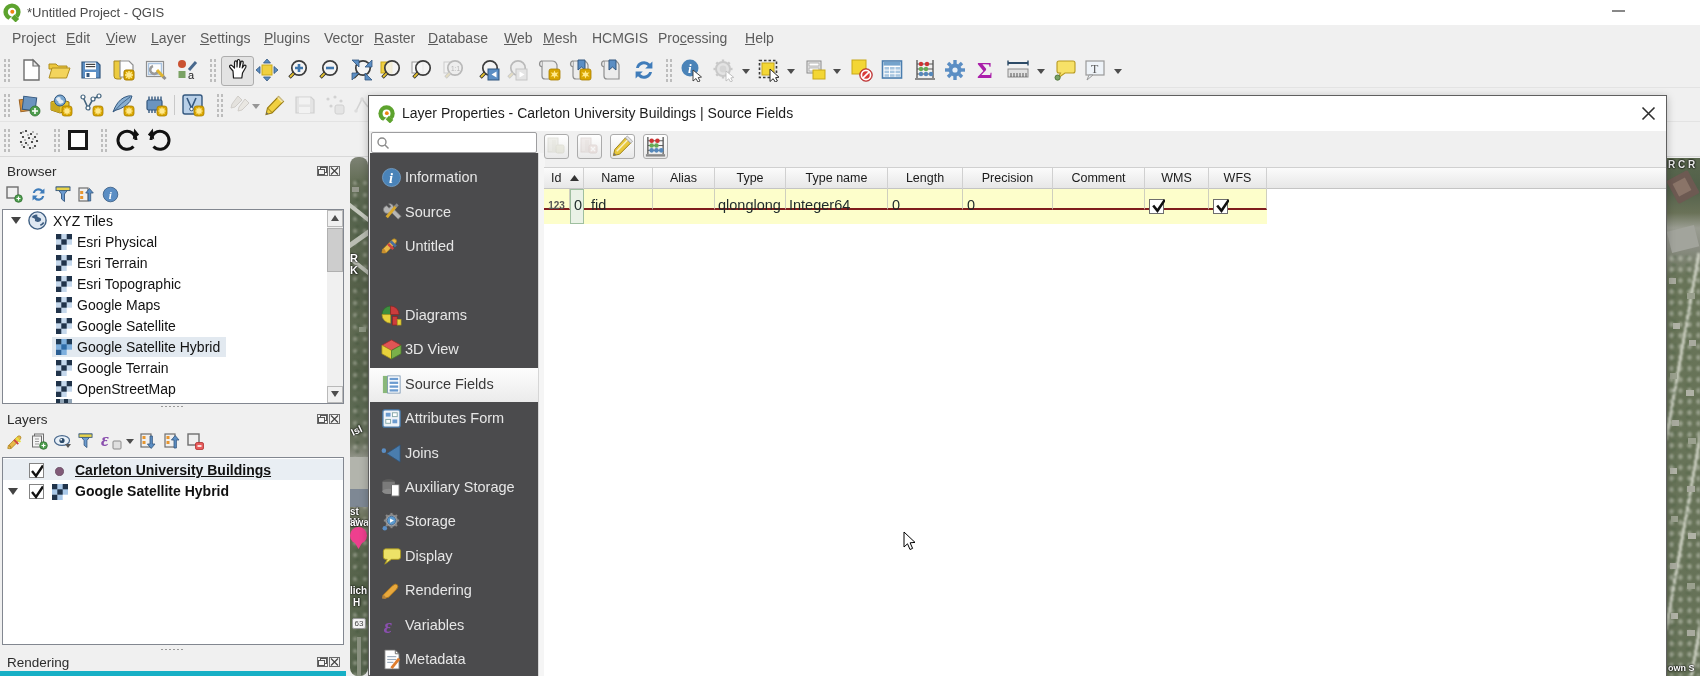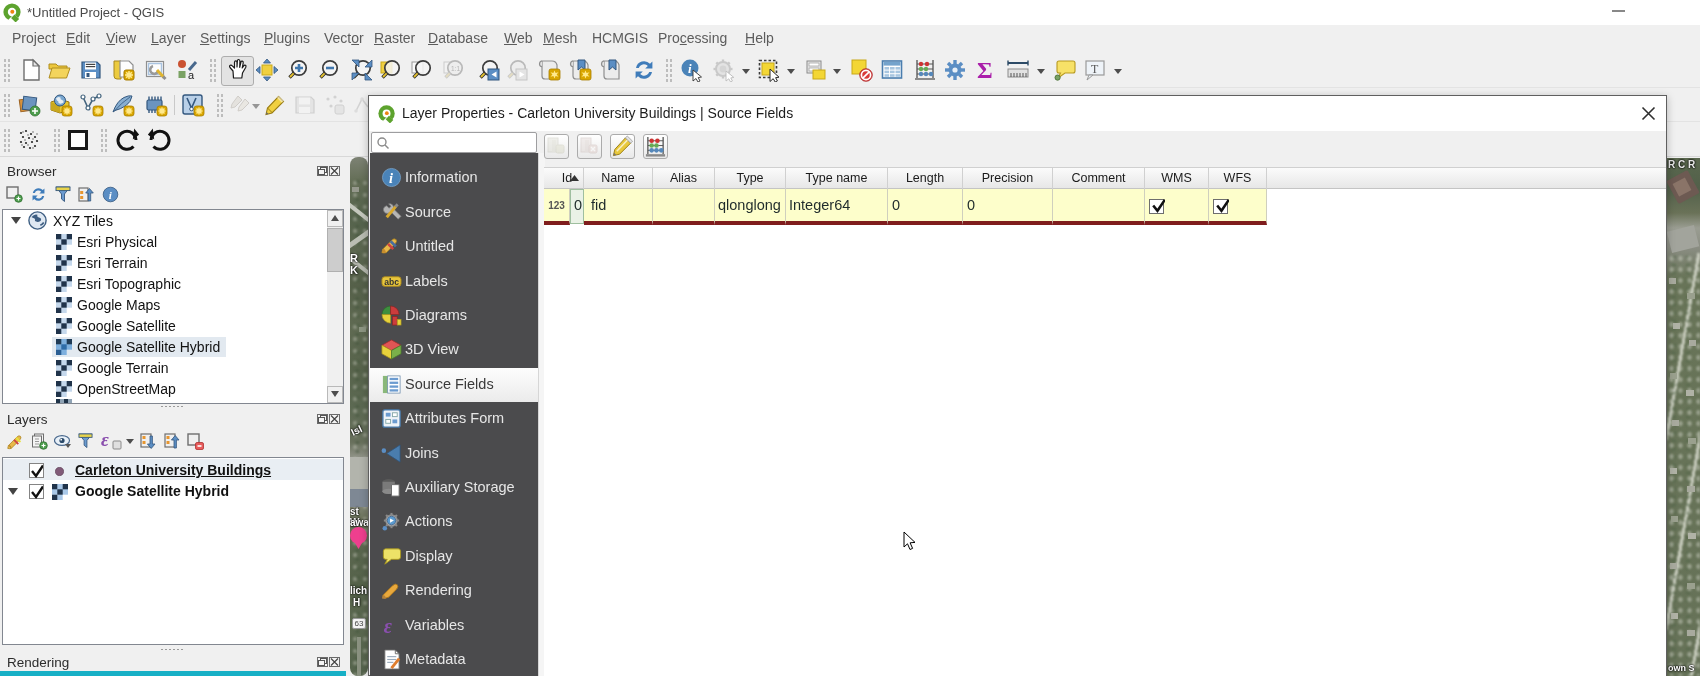--- a/index.html
+++ b/index.html
@@ -44,21 +44,21 @@
 .sit.sel { background:linear-gradient(#fdfdfd,#ebebeb); }
 .sit.sel .lbl { color:#3a3a3a; }
 .sic { position:absolute; left:11px; top:6px; width:21px; height:21px; }
 #sscroll { left:169px; top:57px; width:7px; height:523px; background:#f5f5f5; border-left:1px solid #d6d6d6;}
 
 .dbtn { position:absolute; width:25px; height:25px; background:linear-gradient(#ffffff,#e9e9e9); border:1px solid #ababab; border-radius:3px; }
 
 #thead { left:175px; top:71px; height:22px; background:linear-gradient(#fbfbfb,#e7e7e7); border-top:1px solid #d0d0d0; border-bottom:1px solid #c4c4c4; }
 .th { position:absolute; top:0; height:21px; border-right:1px solid #d0d0d0; font-size:12.5px; color:#1a1a1a; text-align:center; line-height:21px; }
 #trow { left:175px; top:93px; height:35px; background:#fdfecb; }
-.td { position:absolute; top:0; height:36px; border-right:1px solid #cfcfbe; border-bottom:4px solid #7f1d1d; font-size:14.5px; color:#1f2b2b; line-height:33px; white-space:nowrap;}
+.td { position:absolute; top:0; height:21px; border-right:1px solid #cfcfbe; border-bottom:2px solid #7f1d1d; font-size:14.5px; color:#1f2b2b; line-height:33px; white-space:nowrap;}
 #twhite { background:#ffffff; }
 
 .cb { position:absolute; width:15px; height:15px; background:#fff; border:1px solid #6e6e6e; }
 .cb svg { position:absolute; left:1px; top:-2px; }
 .lcb { position:absolute; width:15px; height:15px; background:#fff; border:1px solid #848484; }
 </style>
 </head>
 <body>
 <div id="stage">
 
@@ -827,27 +827,20 @@
         </div>
   <div class="sit" style="top:77px">
           <svg class="sic" viewBox="0 0 24 22">
             <path d="M2,14 L12,4 q3,-3 5,-1 q2,2 -1,5 L6,18 q-3,1 -5,0 Z" fill="#e8b84a" stroke="#a8801e" stroke-width="1"></path>
             <path d="M2,14 q3,-1 3.5,4 L1,18 Z" fill="#c88c2e"></path>
             <path d="M8,8 l6,6" stroke="#cc4444" stroke-width="3"></path>
             <path d="M11,5 l6,6" stroke="#4a6e9e" stroke-width="3"></path>
           </svg>
           <span class="lbl">Untitled</span>
         </div>
-  <div class="sit" style="top:112px">
-          <svg class="sic" viewBox="0 0 22 22">
-            <rect x="1" y="6" width="20" height="10" rx="3" fill="#e8c63c" stroke="#a8861e" stroke-width="1"></rect>
-            <text x="3.5" y="14.5" font-size="9" font-weight="bold" fill="#333" font-family="Liberation Sans">abc</text>
-          </svg>
-          <span class="lbl">Labels</span>
-        </div>
   <div class="sit" style="top:146px">
           <svg class="sic" viewBox="0 0 22 22">
             <path d="M10,10 V1 A9,9 0 0 0 1,10 Z" fill="#3e8e3e" stroke="#2a6a2a" stroke-width="0.7"></path>
             <path d="M10,10 H1 A9,9 0 0 0 10,19 Z" fill="#e8d23c" stroke="#a8961e" stroke-width="0.7"></path>
             <path d="M10,10 V1 A9,9 0 0 1 19,10 Z" fill="#cc3c3c" stroke="#8e2222" stroke-width="0.7"></path>
             <rect x="12" y="12" width="5" height="9" fill="#cc3c3c" stroke="#8e2222" stroke-width="0.7"></rect>
             <rect x="17" y="15" width="4" height="6" fill="#e8d23c" stroke="#a8961e" stroke-width="0.7"></rect>
           </svg>
           <span class="lbl">Diagrams</span>
         </div>
@@ -908,21 +901,21 @@
               <line x1="16" y1="10" x2="19" y2="10"></line>
               <line x1="5.3" y1="4.3" x2="7.4" y2="6.4"></line>
               <line x1="14.6" y1="13.6" x2="16.7" y2="15.7"></line>
               <line x1="5.3" y1="15.7" x2="7.4" y2="13.6"></line>
               <line x1="14.6" y1="6.4" x2="16.7" y2="4.3"></line>
             </g>
             <circle cx="11" cy="10" r="4.5" fill="#5b9bd0" stroke="#33577e" stroke-width="0.8"></circle>
             <path d="M9.5,7.8 L13.5,10 L9.5,12.2 Z" fill="#fff"></path>
             <circle cx="4" cy="18" r="2.4" fill="#5b8ec4"></circle>
           </svg>
-          <span class="lbl">Actions</span>
+          <span class="lbl">Storage</span>
         </div>
   <div class="sit" style="top:387px">
           <svg class="sic" viewBox="0 0 22 22">
             <path d="M5,3 h13 q2.5,0 2.5,2.5 v6 q0,2.5 -2.5,2.5 h-7 l-7,5 2.5,-5 h-1.5 q-2.5,0 -2.5,-2.5 v-6 q0,-2.5 2.5,-2.5 Z" fill="#ede267" stroke="#a8961e" stroke-width="1"></path>
           </svg>
           <span class="lbl">Display</span>
         </div>
   <div class="sit" style="top:421px">
           <svg class="sic" viewBox="0 0 22 22">
             <path d="M2,16 L12,6 q3,-3 5,-1 q2,2 -1,5 L8,18 q-3,1.5 -6,0.5 Z" fill="#e8a83c" stroke="#a8741e" stroke-width="1"></path>
@@ -979,21 +972,21 @@
             <circle cx="8" cy="11" r="2.4" fill="#66aa55"></circle>
             <circle cx="13" cy="11" r="2.4" fill="#66aa55"></circle>
             <circle cx="8" cy="16" r="2.4" fill="#5588bb"></circle>
             <circle cx="13" cy="16" r="2.4" fill="#5588bb"></circle>
             <circle cx="18" cy="16" r="2.4" fill="#5588bb"></circle>
           </svg></div>
 
   <div class="abs" id="twhite" style="left:175px;top:71px;width:1122px;height:509px"></div>
 
   <div class="abs" id="thead" style="width:1122px">
-    <div class="th" style="left:0;width:40px;text-align:center;padding-left:7px">Id</div>
+    <div class="th" style="left:0;width:40px;text-align:left;padding-left:7px">Id</div>
     <div class="th" style="left:40px;width:69px">Name</div>
     <div class="th" style="left:109px;width:62px">Alias</div>
     <div class="th" style="left:171px;width:71px">Type</div>
     <div class="th" style="left:242px;width:102px">Type name</div>
     <div class="th" style="left:344px;width:75px">Length</div>
     <div class="th" style="left:419px;width:90px">Precision</div>
     <div class="th" style="left:509px;width:92px">Comment</div>
     <div class="th" style="left:601px;width:64px">WMS</div>
     <div class="th" style="left:665px;width:58px">WFS</div>
     <svg class="abs" style="left:26px;top:7px" width="9" height="6" viewBox="0 0 9 6">

